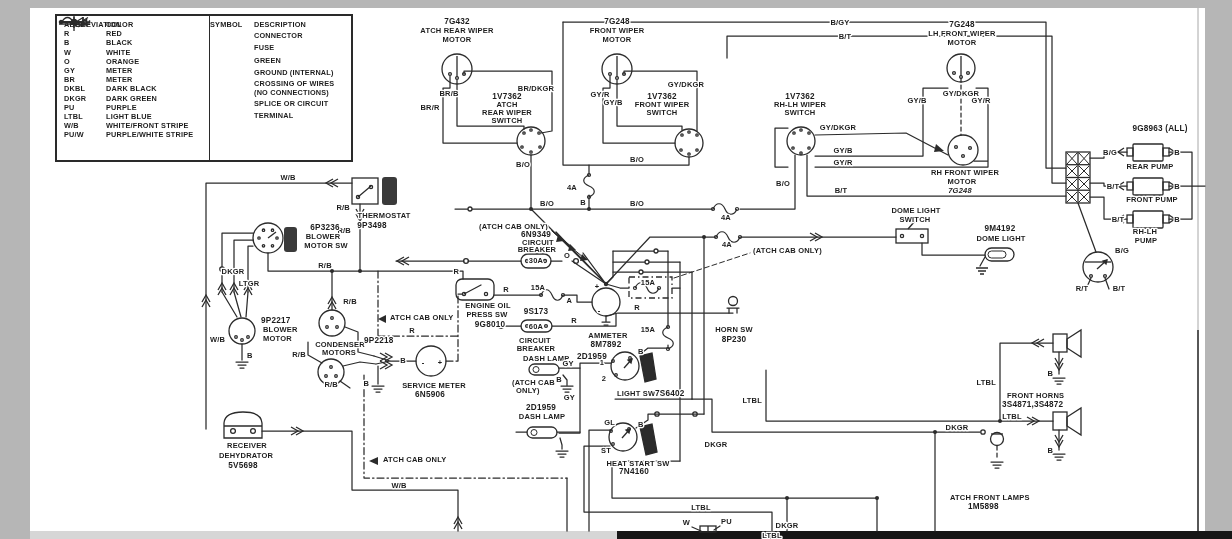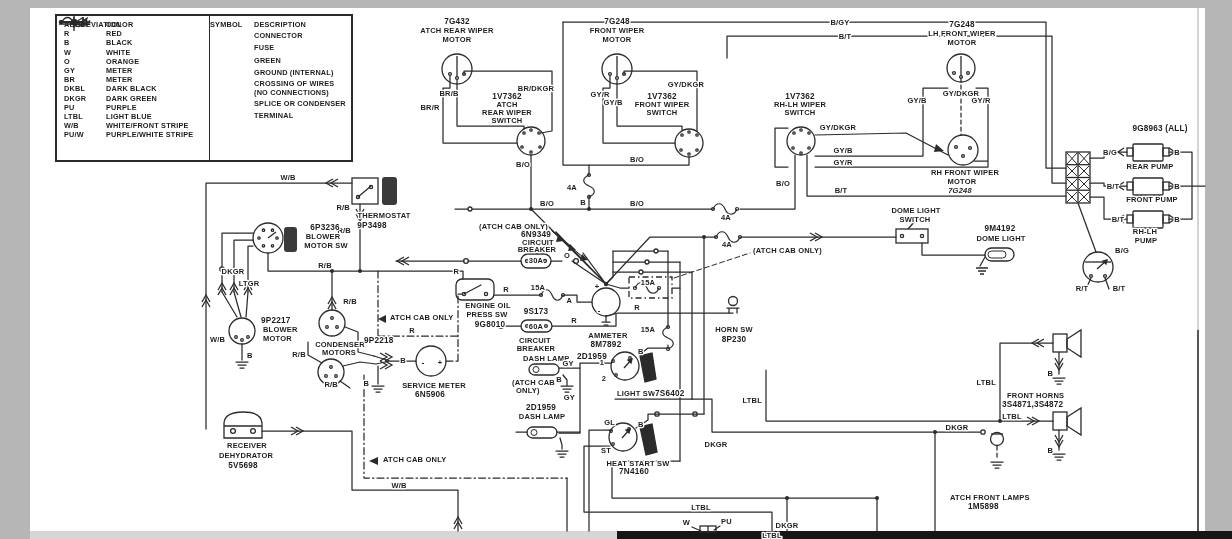--- a/index.html
+++ b/index.html
@@ -648,21 +648,21 @@
               <path d="M2,8 H32 M17,1 V15"></path>
             </svg></span>
       <span>CROSSING OF WIRES
 (NO CONNECTIONS)</span>
     </div>
     <div class="leg-row sym-row">
       <span class="c1"><svg width="38" height="12" viewBox="0 0 38 12" stroke="#2a2a2a" fill="none" stroke-width="1.3">
               <path d="M2,6 H32 M17,0 V12"></path>
               <circle cx="17" cy="6" r="2.2" fill="#2a2a2a"></circle>
             </svg></span>
-      <span>SPLICE OR CONDENSER</span>
+      <span>SPLICE OR CIRCUIT</span>
     </div>
     <div class="leg-row sym-row">
       <span class="c1"><svg width="38" height="12" viewBox="0 0 38 12" stroke="#2a2a2a" fill="none" stroke-width="1.3">
               <circle cx="17" cy="6" r="2.6"></circle>
             </svg></span>
       <span>TERMINAL</span>
     </div>
   </div>
 </div>
 

